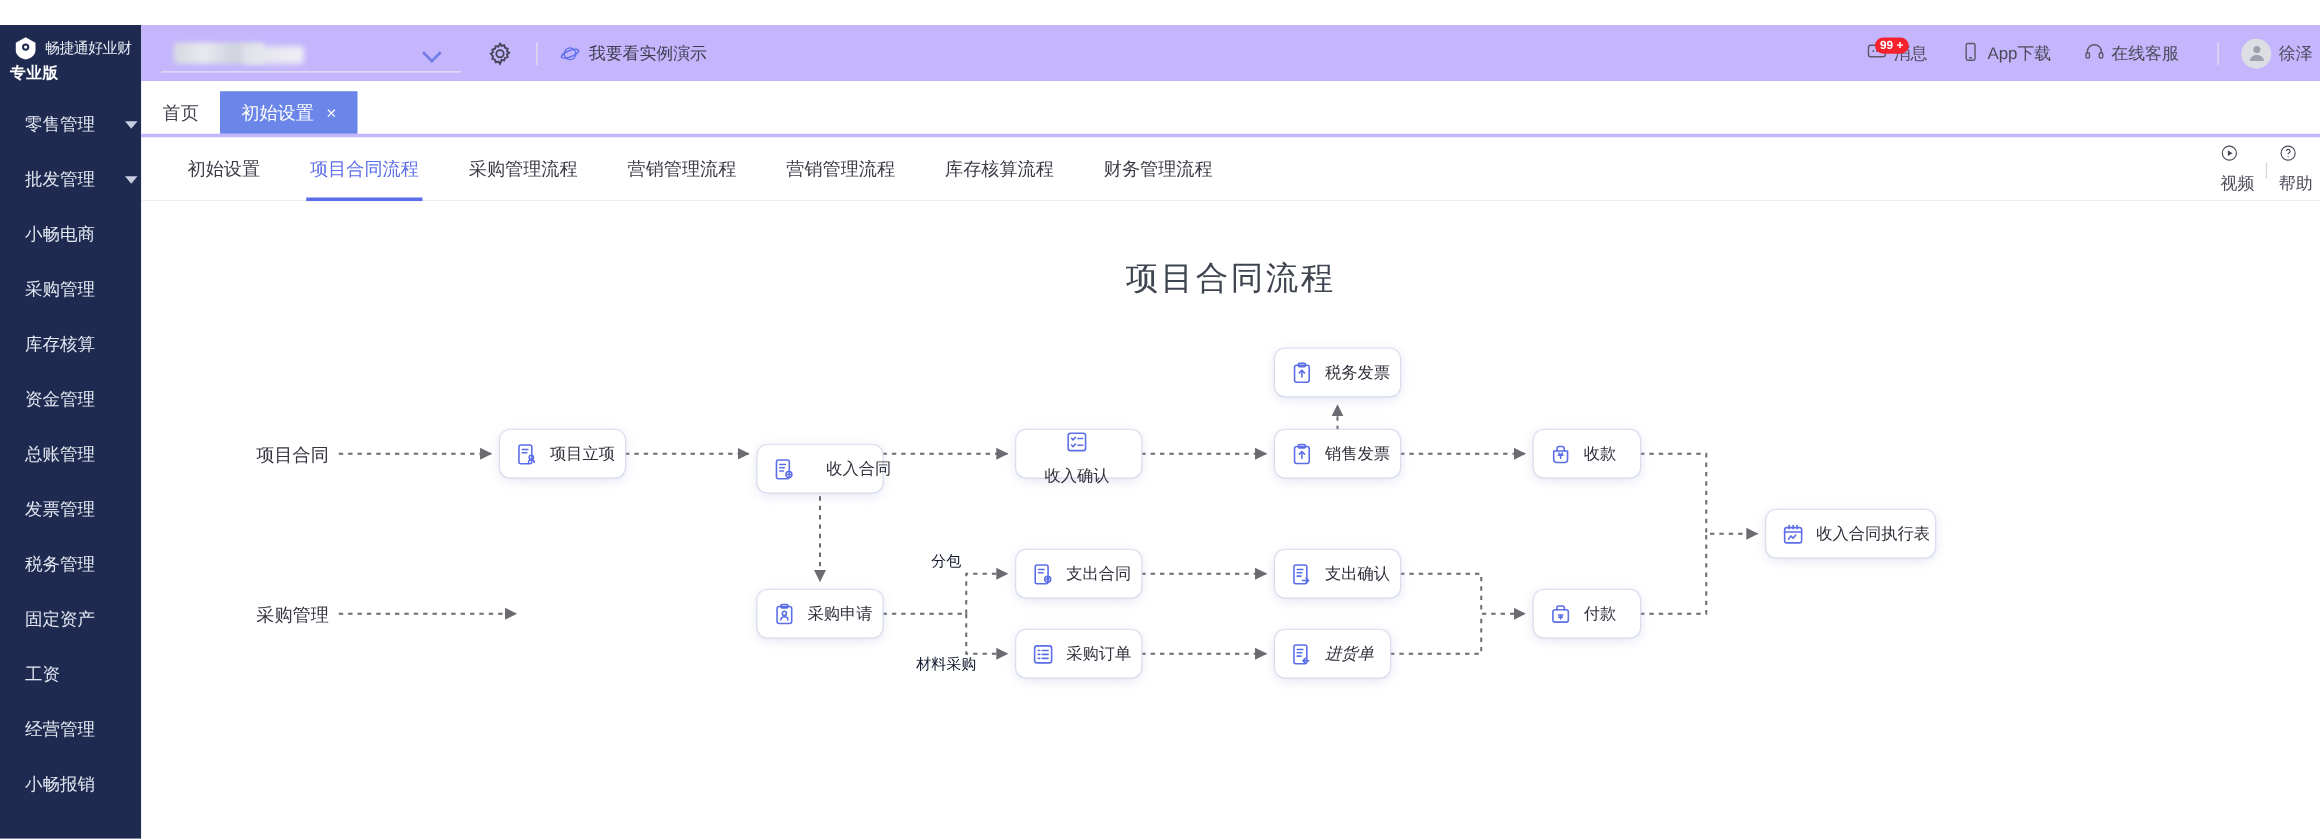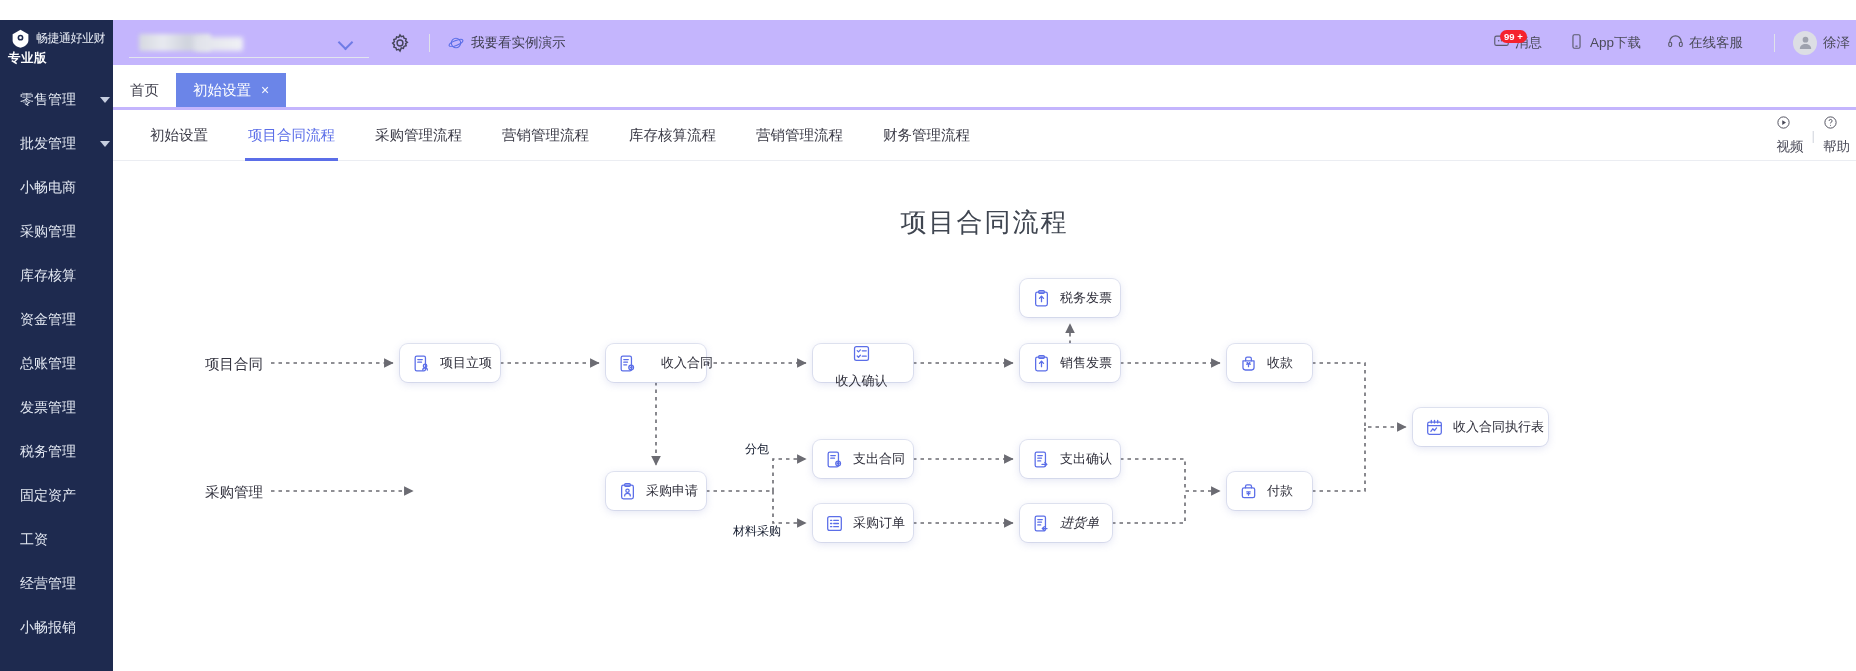--- a/index.html
+++ b/index.html
@@ -295,24 +295,24 @@
         <div class="snav active">
           <span>项目合同流程</span>
         </div>
         <div class="snav">
           <span>采购管理流程</span>
         </div>
         <div class="snav">
           <span>营销管理流程</span>
         </div>
         <div class="snav">
+          <span>营销管理流程</span>
+        </div>
+        <div class="snav">
           <span>库存核算流程</span>
-        </div>
-        <div class="snav">
-          <span>营销管理流程</span>
         </div>
         <div class="snav">
           <span>财务管理流程</span>
         </div>
       </div>
     <div id="subnav-right">
       <span class="srl">
         <span>
           <svg viewBox="0 0 24 24" width="15" height="15" fill="none" stroke="#4a4a58" stroke-width="1.5">
             <circle cx="12" cy="12" r="9"></circle>
@@ -365,21 +365,21 @@
     <div class="node" style="left: 287px; top: 183px; width: 100px;">
           <span class="nicon"><svg width="19" height="19" viewBox="0 0 24 24" fill="none" stroke="#5b6ee8" stroke-width="1.6" stroke-linecap="round" stroke-linejoin="round">
               <rect x="4" y="2.6" width="13" height="18.8" rx="2"></rect>
               <line x1="7.3" y1="7" x2="13" y2="7"></line>
               <line x1="7.3" y1="10.4" x2="12" y2="10.4"></line>
               <circle cx="16.5" cy="15" r="2.2"></circle>
               <path d="M13.6 20.2c0-1.7 1.3-2.7 2.9-2.7s2.9 1 2.9 2.7"></path>
             </svg></span>
           <span class="nlabel">项目立项</span>
         </div>
-        <div class="node" style="left: 493px; top: 183px; width: 100px; gap: 24px;">
+        <div class="node" style="left: 493px; top: 195px; width: 100px; gap: 24px;">
           <span class="nicon"><svg width="19" height="19" viewBox="0 0 24 24" fill="none" stroke="#5b6ee8" stroke-width="1.6" stroke-linecap="round" stroke-linejoin="round">
               <rect x="4" y="2.6" width="13" height="18.8" rx="2"></rect>
               <line x1="7.3" y1="7" x2="13" y2="7"></line>
               <line x1="7.3" y1="10.4" x2="12" y2="10.4"></line>
               <line x1="7.3" y1="13.6" x2="11" y2="13.6"></line>
               <circle cx="16.6" cy="17.2" r="3"></circle>
               <path d="M15.4 17.2h2.4"></path>
             </svg></span>
           <span class="nlabel">收入合同</span>
         </div>

